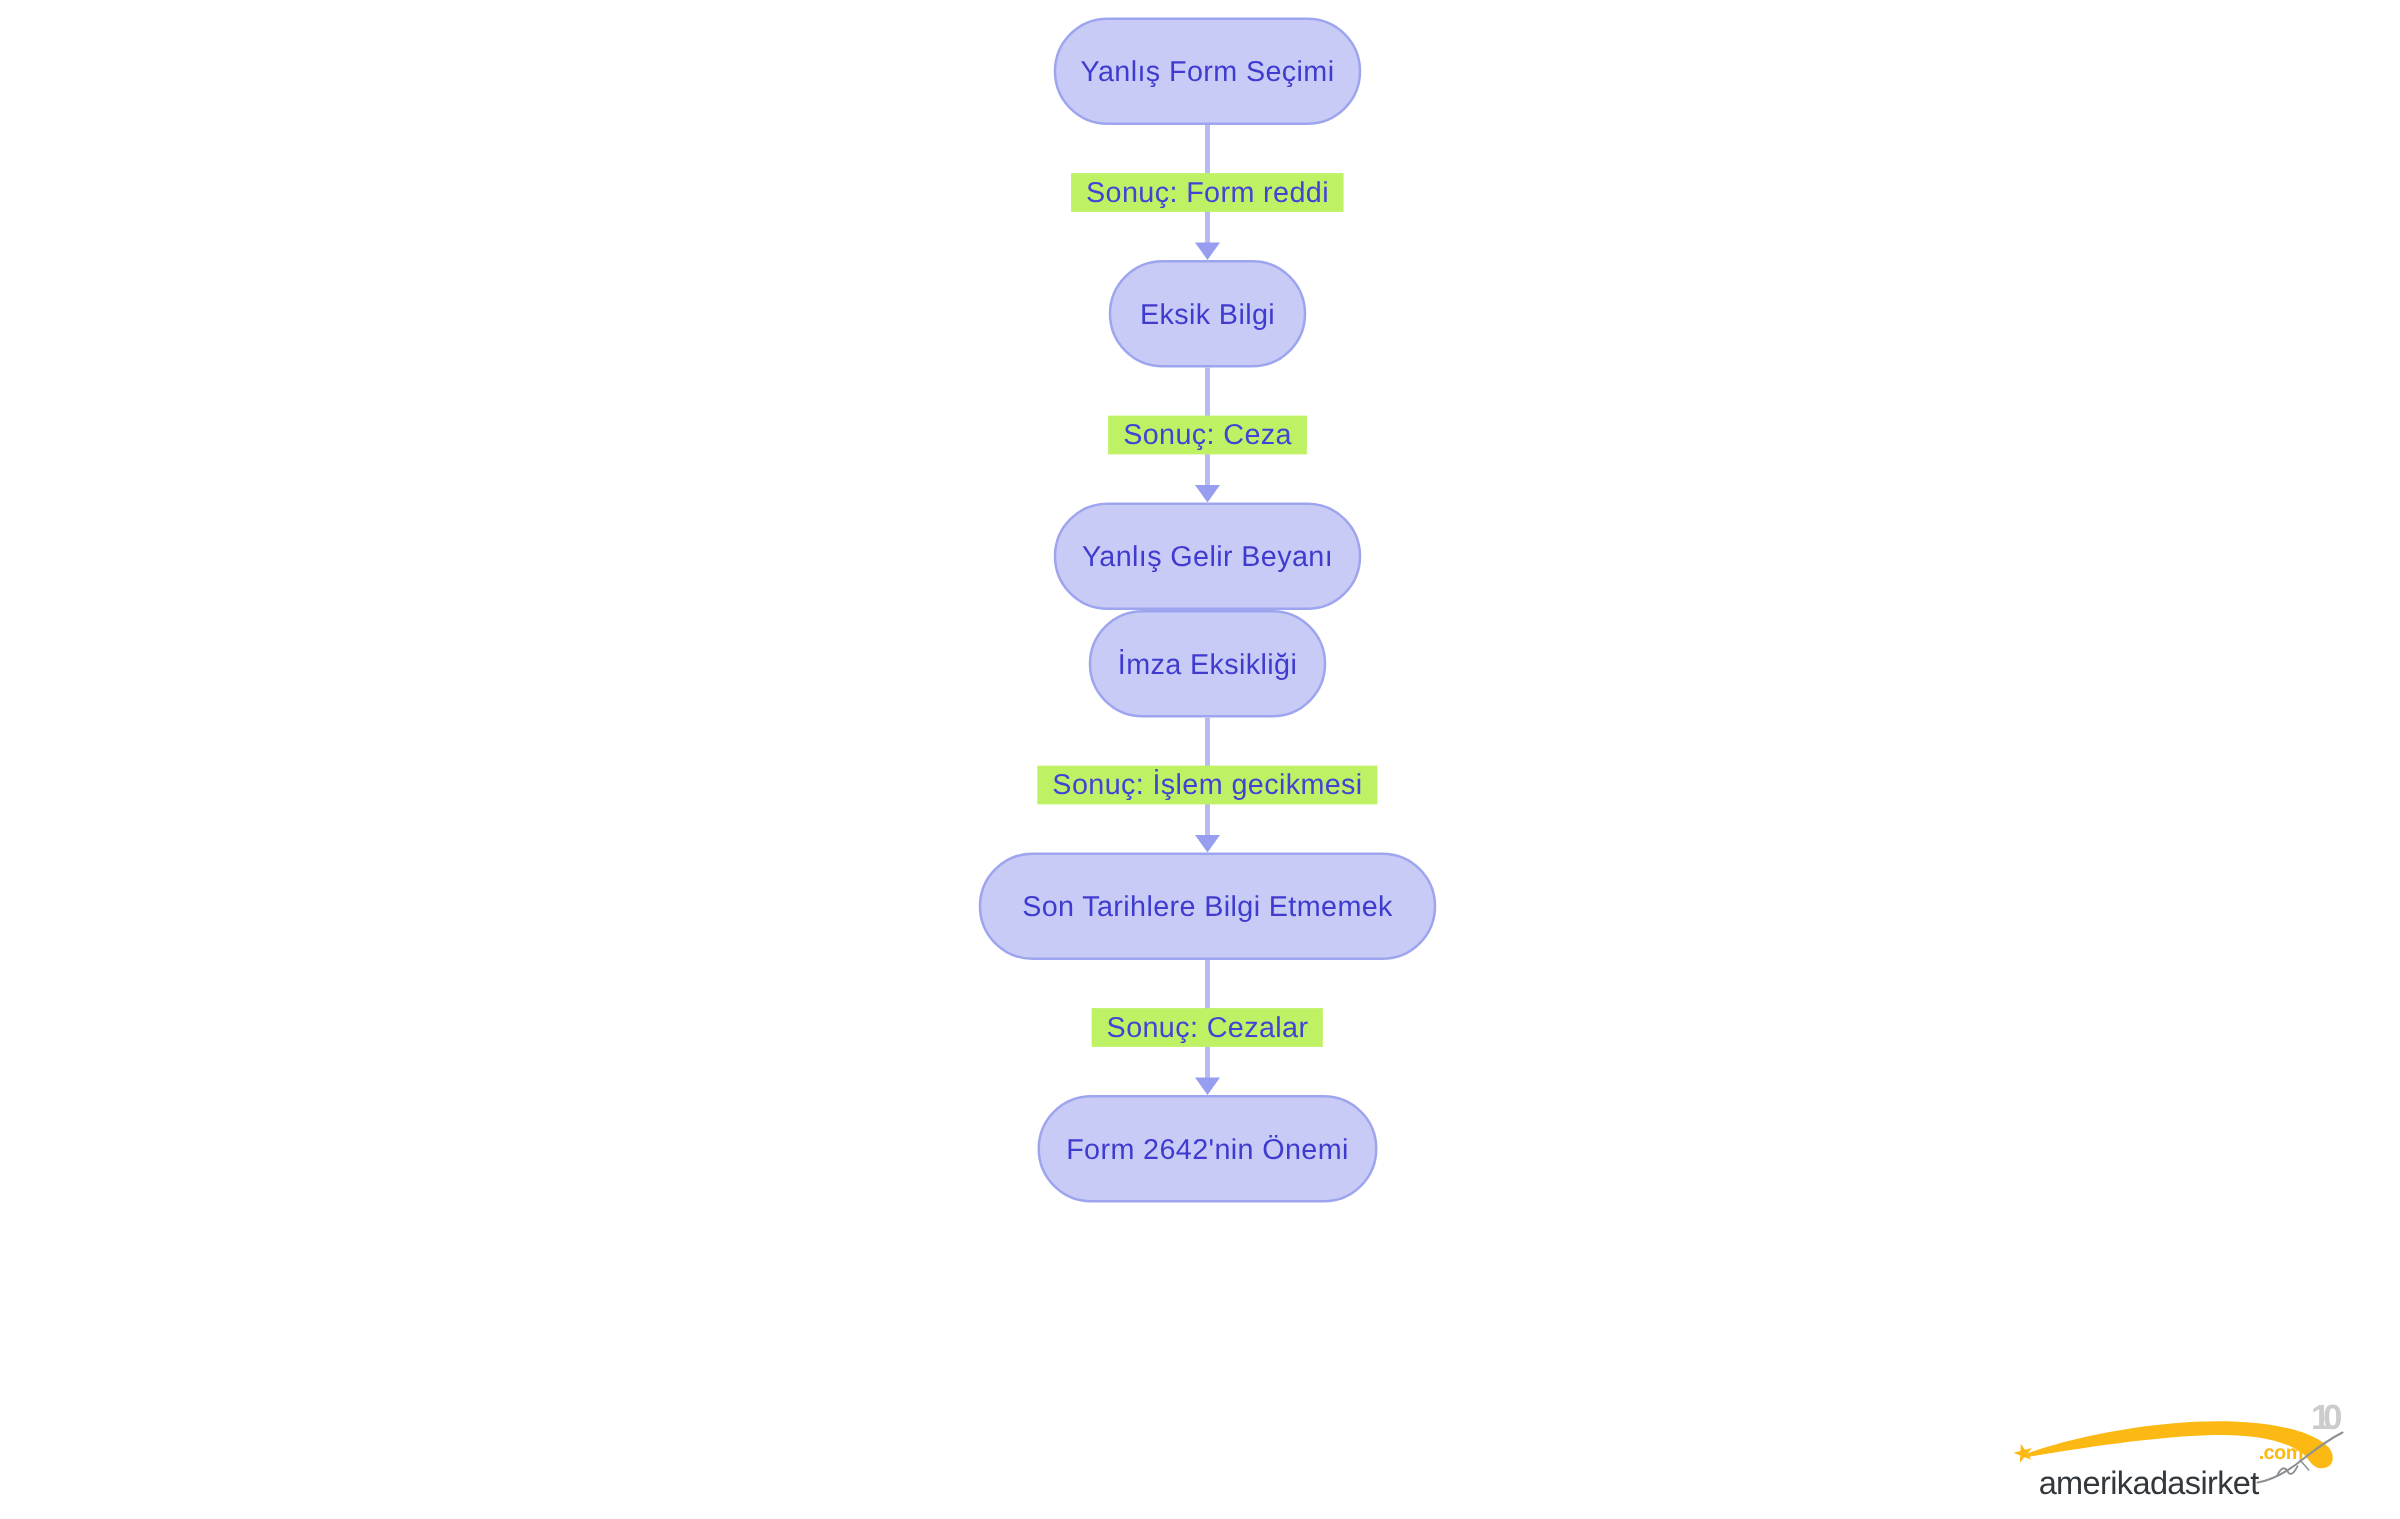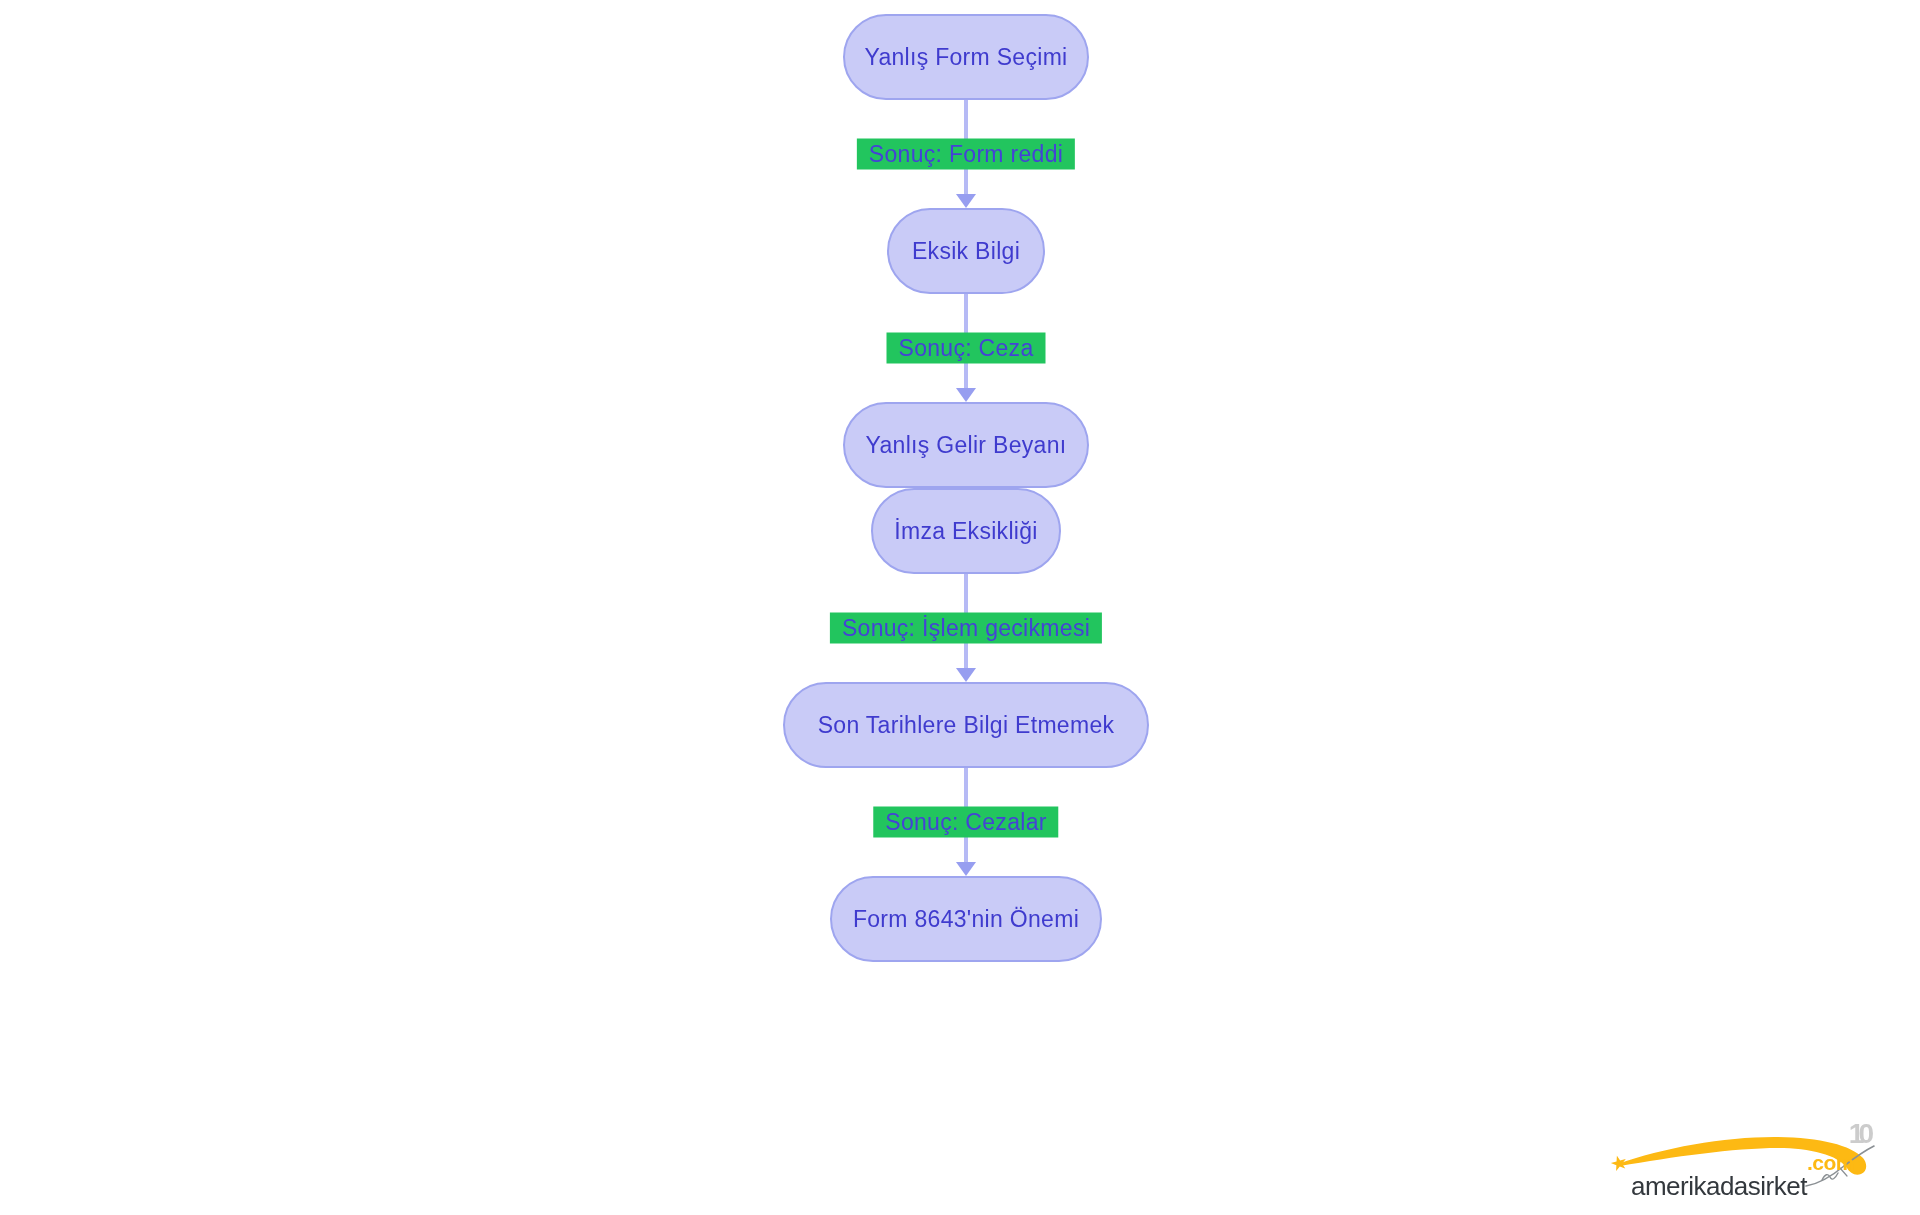--- a/index.html
+++ b/index.html
@@ -46,21 +46,21 @@
   }
   .connector .arrow{
     position:absolute;left:50%;bottom:0;width:0;height:0;
     transform:translateX(-50%);
     border-left:10px solid transparent;
     border-right:10px solid transparent;
     border-top:14px solid var(--arrowhead);
   }
   .edge-label{
     position:absolute;left:50%;top:50%;transform:translate(-50%,-50%);
-    background:#22c55e;padding:2px 12px;
+    background:#bef264;padding:2px 12px;
     color:var(--edge-label-text);
     font-size:23px;letter-spacing:.3px;white-space:nowrap;
   }
 
   
   .watermark{position:absolute;left:1610px;top:1124px;width:268px;height:80px}
   .swoosh{position:absolute;left:0;top:0;width:264px;height:82px;overflow:visible}
   .badge{
     position:absolute;right:10px;top:-4px;
     font-size:28px;font-weight:700;line-height:1;
@@ -74,21 +74,21 @@
   .star{
     color:var(--wm-accent);font-size:20px;line-height:1;
     transform:rotate(-15deg);margin-right:3px;
   }
   .brand{
     font-size:26px;font-weight:400;letter-spacing:-.5px;
     color:var(--wm-brand);
     margin-top:48px;
   }
   .tld{
-    font-size:21px;font-weight:700;letter-spacing:-.5px;
+    font-size:16px;font-weight:700;letter-spacing:-.5px;
     color:var(--wm-accent);
   }
 </style>
 </head>
 <body>
 
 <div class="canvas">
 
   <div class="flowchart">
 
@@ -131,21 +131,21 @@
       <span>Son Tarihlere Bilgi Etmemek</span>
     </div>
 
     <div class="connector">
       <div class="line"></div>
       <span class="edge-label">Sonuç: Cezalar</span>
       <div class="arrow"></div>
     </div>
 
     <div class="node n5">
-      <span>Form 8643'nin Önemi</span>
+      <span>Form 2642'nin Önemi</span>
     </div>
 
   </div>
 
   <div class="watermark">
     <svg class="swoosh" viewBox="0 0 264 82" aria-hidden="true">
       <path d="M 8 40
                C 52 24, 114 13, 164 13
                C 208 13, 241 21, 253 34
                C 258 40, 257 48, 251 50

